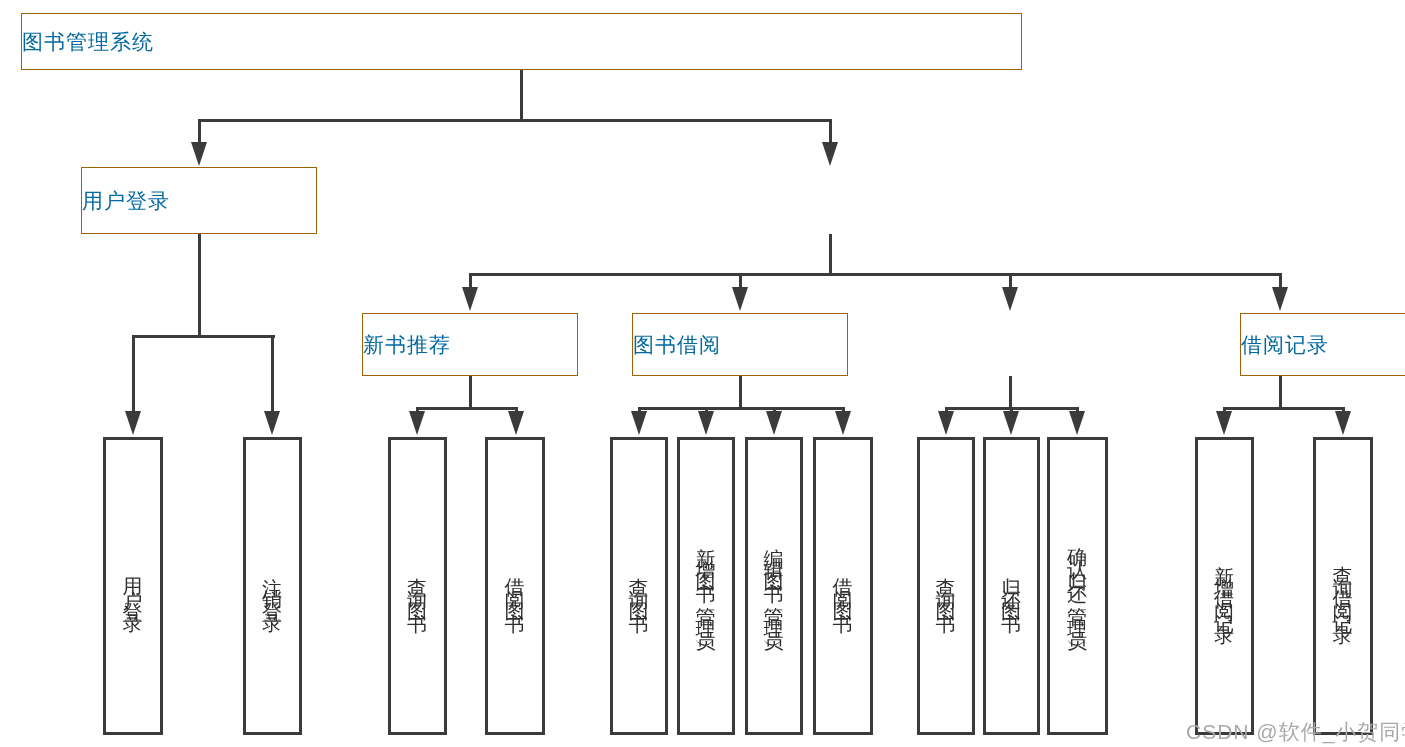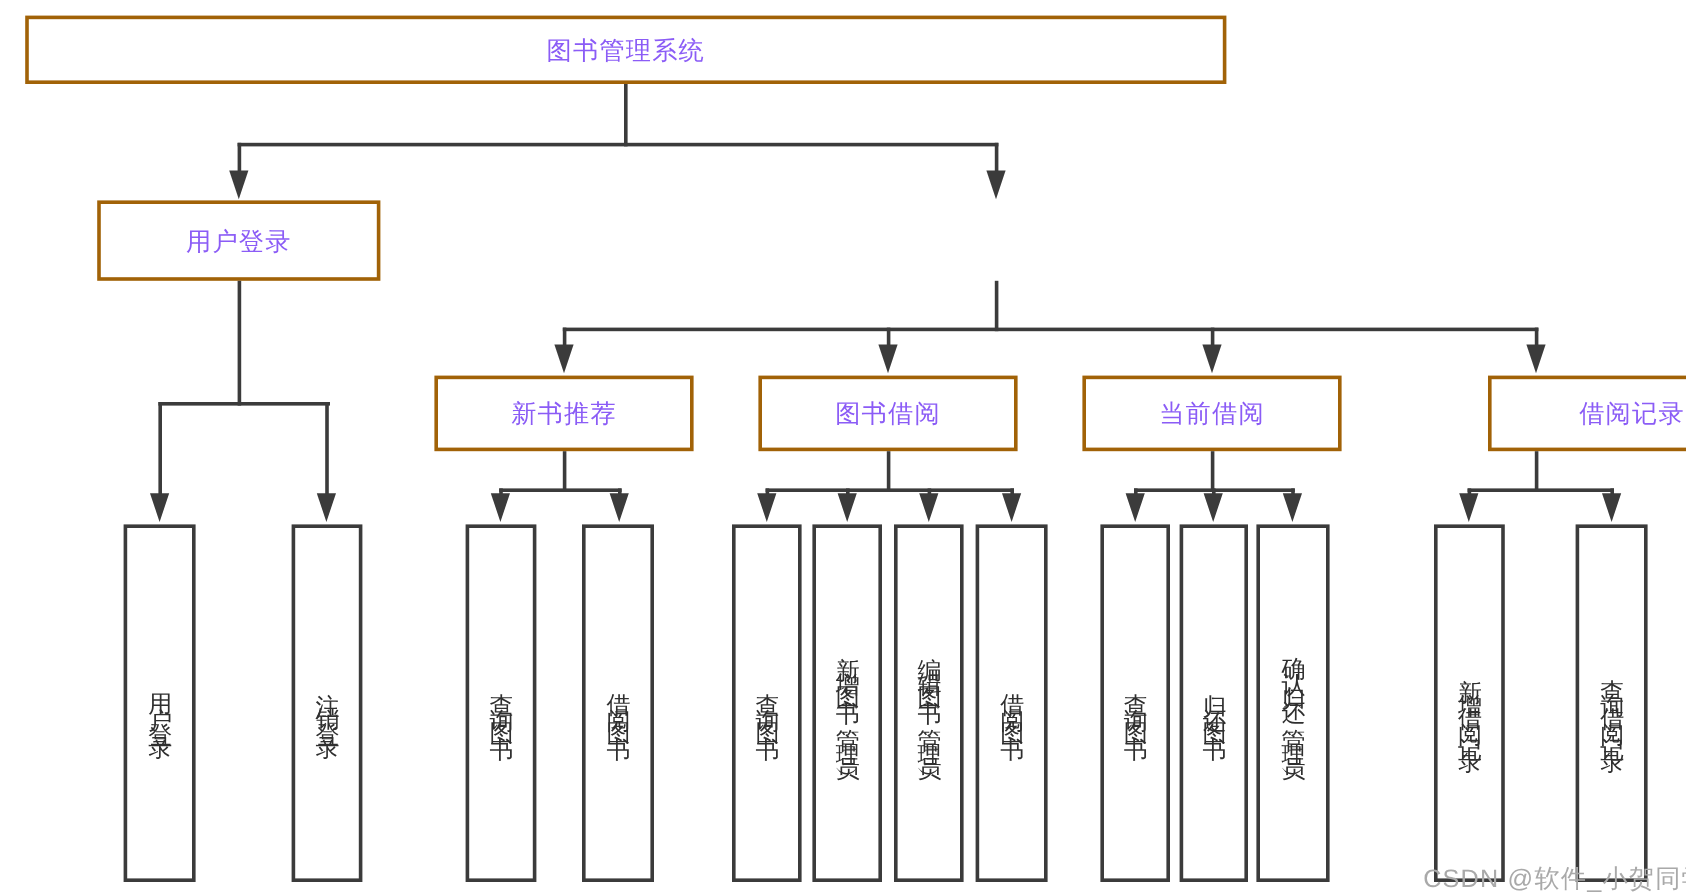--- a/index.html
+++ b/index.html
@@ -6,24 +6,24 @@
   #canvas{
     position:relative;
     width:1405px;height:747px;
     background:#ffffff;
     font-family:"Liberation Sans", sans-serif;
     overflow:hidden;
   }
   .box{
     position:absolute;
     box-sizing:border-box;
-    border:3px solid #a16207;
+    border:1px solid #a16207;
     background:#ffffff;
-    display:flex;align-items:center;justify-content:center;
-    font-size:21px;color:#8b5cf6;letter-spacing:1px;
+    display:flex;align-items:center;justify-content:flex-start;
+    font-size:21px;color:#0369a1;letter-spacing:1px;
   }
   .leaf{
     position:absolute;
     box-sizing:border-box;
     border:3px solid #3b3b3b;
     background:#ffffff;
     display:flex;align-items:center;justify-content:center;
     top:437px;height:298px;
   }
   .leaf span{
@@ -87,23 +87,20 @@
   <div class="vline" style="left:1009px;top:273px;height:20px;"></div>
   <div class="arrowhead" style="left:1002px;top:287px;"></div>
   <div class="vline" style="left:1279px;top:273px;height:20px;"></div>
   <div class="arrowhead" style="left:1272px;top:287px;"></div>
 
   <div class="box" style="left:362px;top:313px;width:216px;height:63px;">
     <span>新书推荐</span>
   </div>
   <div class="box" style="left:632px;top:313px;width:216px;height:63px;">
     <span>图书借阅</span>
-  </div>
-  <div class="box" style="left:902px;top:313px;width:216px;height:63px;">
-    <span>当前借阅</span>
   </div>
   <div class="box" style="left:1240px;top:313px;width:240px;height:63px;">
     <span>借阅记录</span>
   </div>
 
   <div class="vline" style="left:469px;top:376px;height:34px;"></div>
   <div class="hline" style="left:416px;top:407px;width:102px;"></div>
   <div class="vline" style="left:416px;top:407px;height:10px;"></div>
   <div class="arrowhead" style="left:409px;top:411px;"></div>
   <div class="vline" style="left:515px;top:407px;height:10px;"></div>

